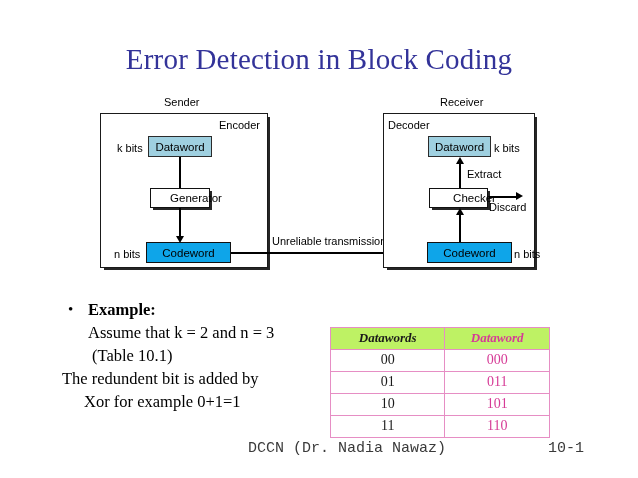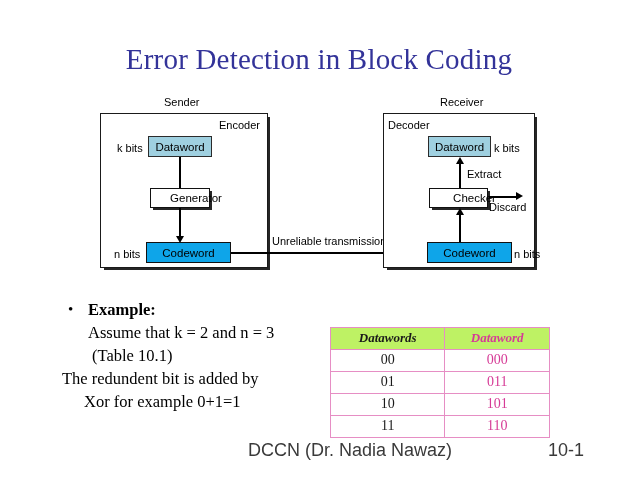--- a/index.html
+++ b/index.html
@@ -185,22 +185,22 @@
   .td-dataword { color: #1a1a1a; }
   .td-codeword { color: #d63b96; }
 
   
   #footer {
     position: absolute;
     left: 0;
     top: 440px;
     width: 638px;
     height: 20px;
-    font-family: Liberation Sans, sans-serif;
-    font-size: 18px;
+    font-family: Liberation Mono, monospace;
+    font-size: 15px;
     color: #3a3a3a;
   }
   #footer-center {
     position: absolute;
     left: 248px;
     top: 0;
     white-space: nowrap;
   }
   #footer-page {
     position: absolute;

